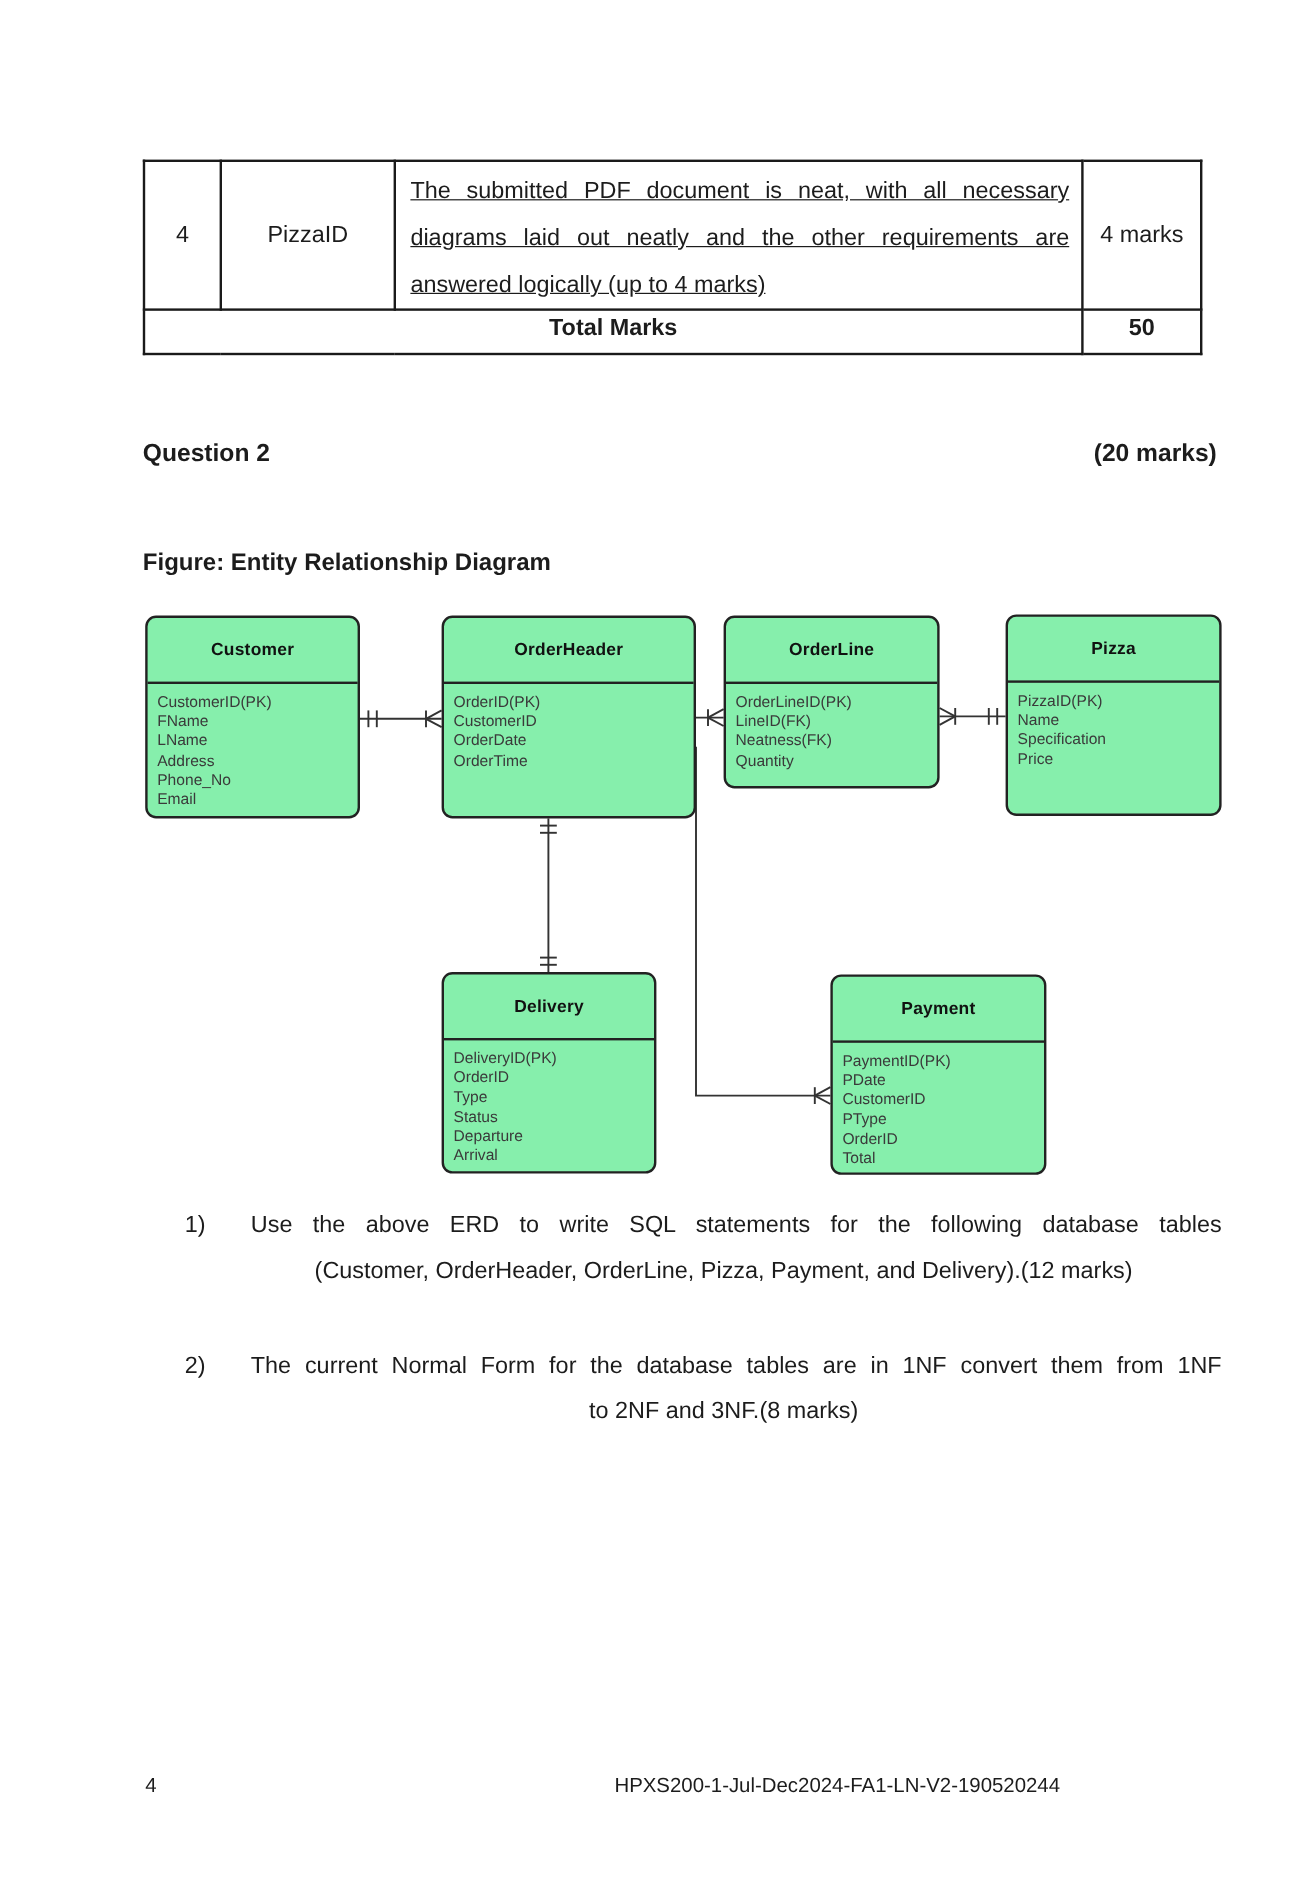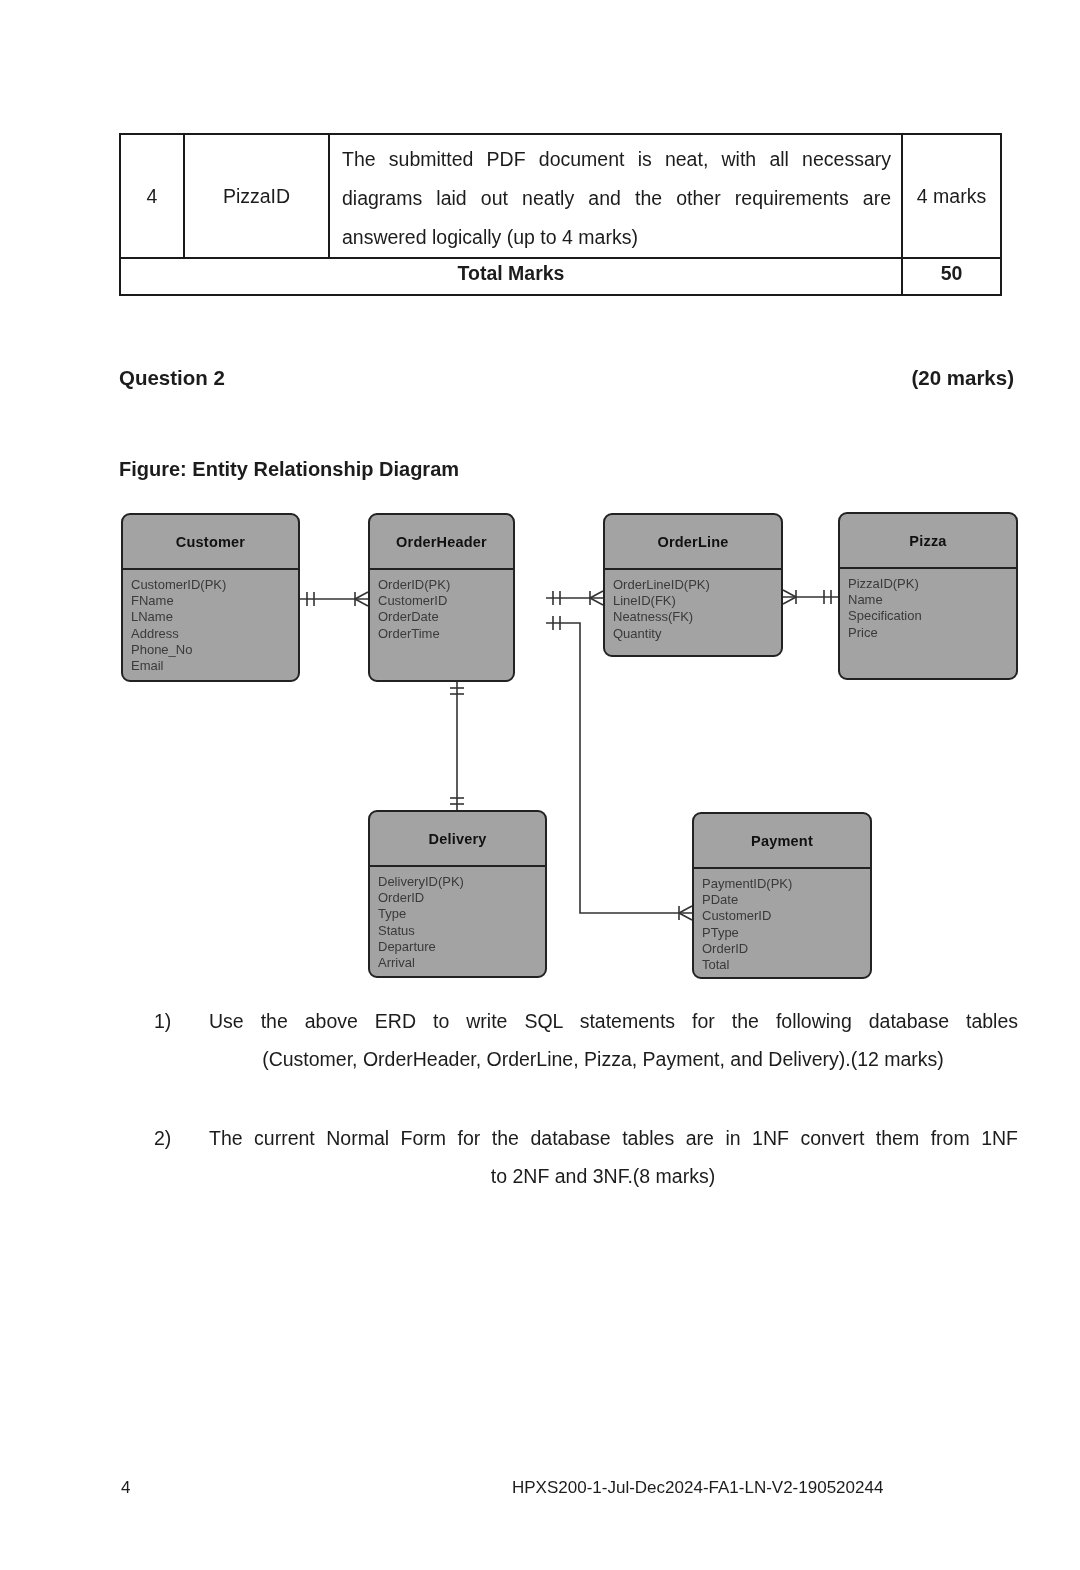--- a/index.html
+++ b/index.html
@@ -10,31 +10,31 @@
   }
   
   table.rubric{position:absolute;left:119px;top:133px;border-collapse:collapse;table-layout:fixed;}
   table.rubric td{border:2px solid #1a1a1a;font-size:19.5px;color:#1c1c1c;}
   td.c-num{width:60px;text-align:center;vertical-align:middle;}
   td.c-crit{width:141px;text-align:center;vertical-align:middle;}
   td.c-desc{width:549px;vertical-align:top;padding:5px 10px 0 12px;}
   td.c-marks{width:95px;text-align:center;vertical-align:middle;}
   tr.r1{height:118px;}
   tr.r2{height:37px;}
-  .desc-line{line-height:39px;text-align:justify;text-align-last:justify;white-space:nowrap;}
+  .desc-line{line-height:39px;text-align:justify;text-align-last:justify;white-space:nowrap;text-decoration:underline;}
   .desc-line.last{text-align-last:left;}
   td.total-cell{text-align:center;vertical-align:top;padding-top:3px;font-weight:bold;}
   
   .q-head{position:absolute;left:119px;top:366px;width:895px;display:flex;justify-content:space-between;
           font-size:20.5px;font-weight:bold;gap:16px;}
   .fig-caption{position:absolute;left:119px;top:458px;font-size:20px;font-weight:bold;}
   
   svg.connectors{position:absolute;left:0;top:0;}
   .entity{
-    position:absolute;background:#a3a3a3;border:2.4px solid #222222;border-radius:9px;
+    position:absolute;background:#86efac;border:2.4px solid #222222;border-radius:9px;
     box-sizing:border-box;z-index:2;
   }
   .entity-title{
     height:53px;border-bottom:2.2px solid #222222;display:flex;align-items:center;justify-content:center;
     font-size:14.5px;font-weight:bold;color:#111111;letter-spacing:.2px;
   }
   .entity-attrs{padding:7px 6px 0 8px;font-size:13px;line-height:16.2px;color:#3a3a3a;}
   
   .q-item{position:absolute;left:154px;width:864px;display:flex;font-size:19.5px;}
   .q-num{width:34px;flex:0 0 34px;line-height:38px;}
@@ -127,21 +127,21 @@
     <div class="entity-attrs">
       <div>CustomerID(PK)</div>
       <div>FName</div>
       <div>LName</div>
       <div>Address</div>
       <div>Phone_No</div>
       <div>Email</div>
     </div>
   </div>
 
-  <div class="entity" style="left:368px;top:513px;width:147px;height:169px;">
+  <div class="entity" style="left:368px;top:513px;width:212px;height:169px;">
     <div class="entity-title">OrderHeader</div>
     <div class="entity-attrs">
       <div>OrderID(PK)</div>
       <div>CustomerID</div>
       <div>OrderDate</div>
       <div>OrderTime</div>
     </div>
   </div>
 
   <div class="entity" style="left:603px;top:513px;width:180px;height:144px;">

